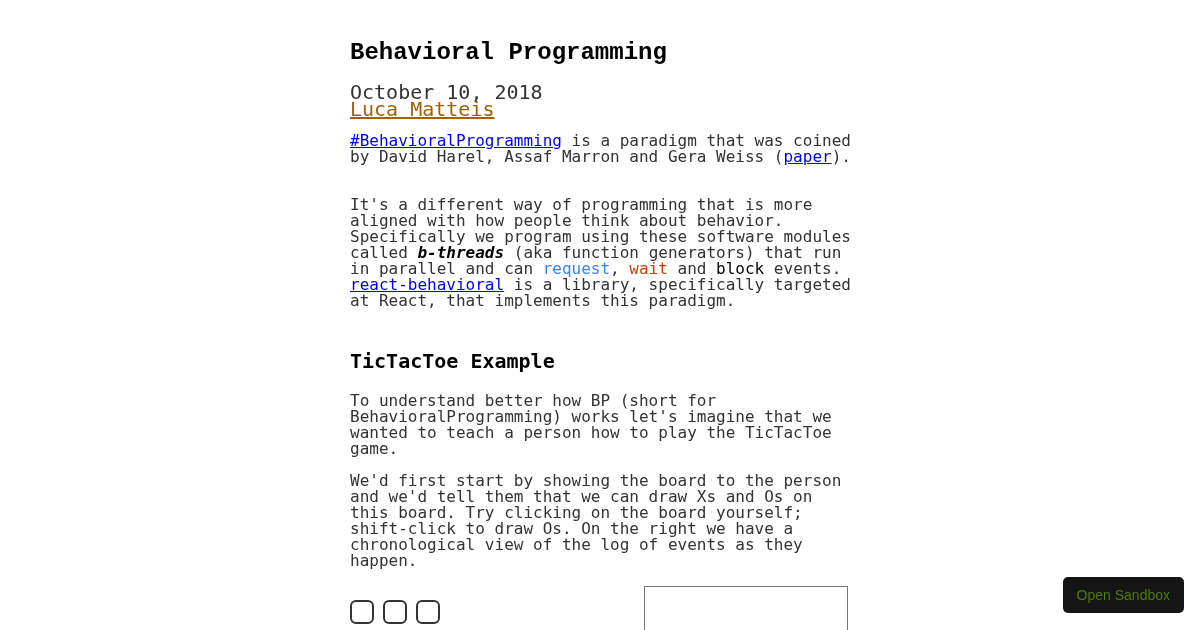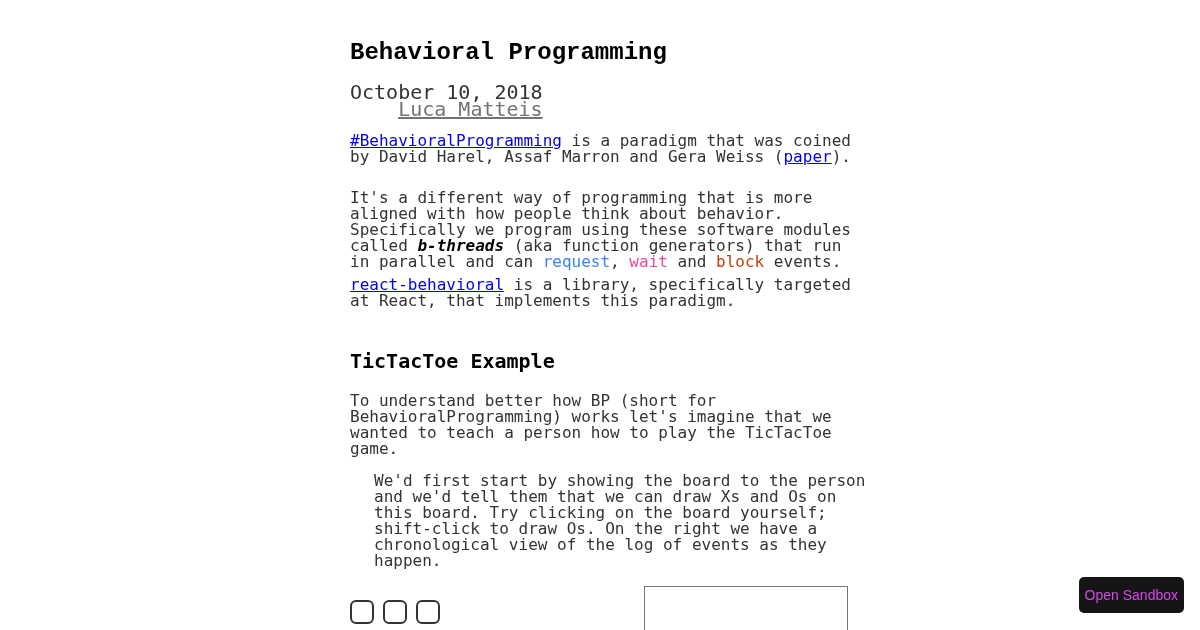--- a/index.html
+++ b/index.html
@@ -55,51 +55,50 @@
     position: absolute;
     left: 0;
     top: 84px;
     font-size: 20px;
     line-height: 17px;
     color: #333333;
   }
   .meta .date { display: block; }
   .meta .author {
     display: block;
-    color: #737373;
+    color: #a16207;
     text-decoration: underline;
     cursor: pointer;
-    text-align: right;
   }
 
   p.body-par {
     position: absolute;
     left: 0;
     margin: 0;
     font-size: 16px;
     line-height: 16px;
     color: #333333;
     white-space: pre;
   }
 
   #par1 { top: 133px; }
-  #par2 { top: 190px; }
+  #par2 { top: 197px; }
   #par3 { top: 277px; }
   #par4 { top: 393px; }
-  #par5 { top: 473px; margin-left: 24px; }
+  #par5 { top: 473px; }
 
   a.inline-link {
     color: #0000ee;
     text-decoration: underline;
     cursor: pointer;
   }
 
   .kw-request { color: #3b82f6; }
-  .kw-wait    { color: #ec4899; }
-  .kw-block   { color: #c2410c; text-align: right; }
+  .kw-wait    { color: #c2410c; }
+  .kw-block   { color: #000000; text-align: right; }
   .bold-term  { font-weight: bold; color: #000000; font-style: italic; }
 
   
   .board {
     position: absolute;
     left: 350px;
     top: 600px;
     display: flex;
     gap: 9px;
   }
@@ -133,25 +132,25 @@
     font-size: 13px;
     color: #333333;
   }
 
   
   .sandbox-btn {
     position: absolute;
     right: 16px;
     bottom: 17px;
     background: #151515;
-    color: #d946ef;
+    color: #4d7c0f;
     font-family: "Liberation Sans", sans-serif;
     font-size: 14px;
     line-height: 1;
-    padding: 11px 6px;
+    padding: 11px 14px;
     border: none;
     border-radius: 5px;
     cursor: pointer;
     white-space: nowrap;
   }
 </style>
 </head>
 <body>
 
 <div class="page">

